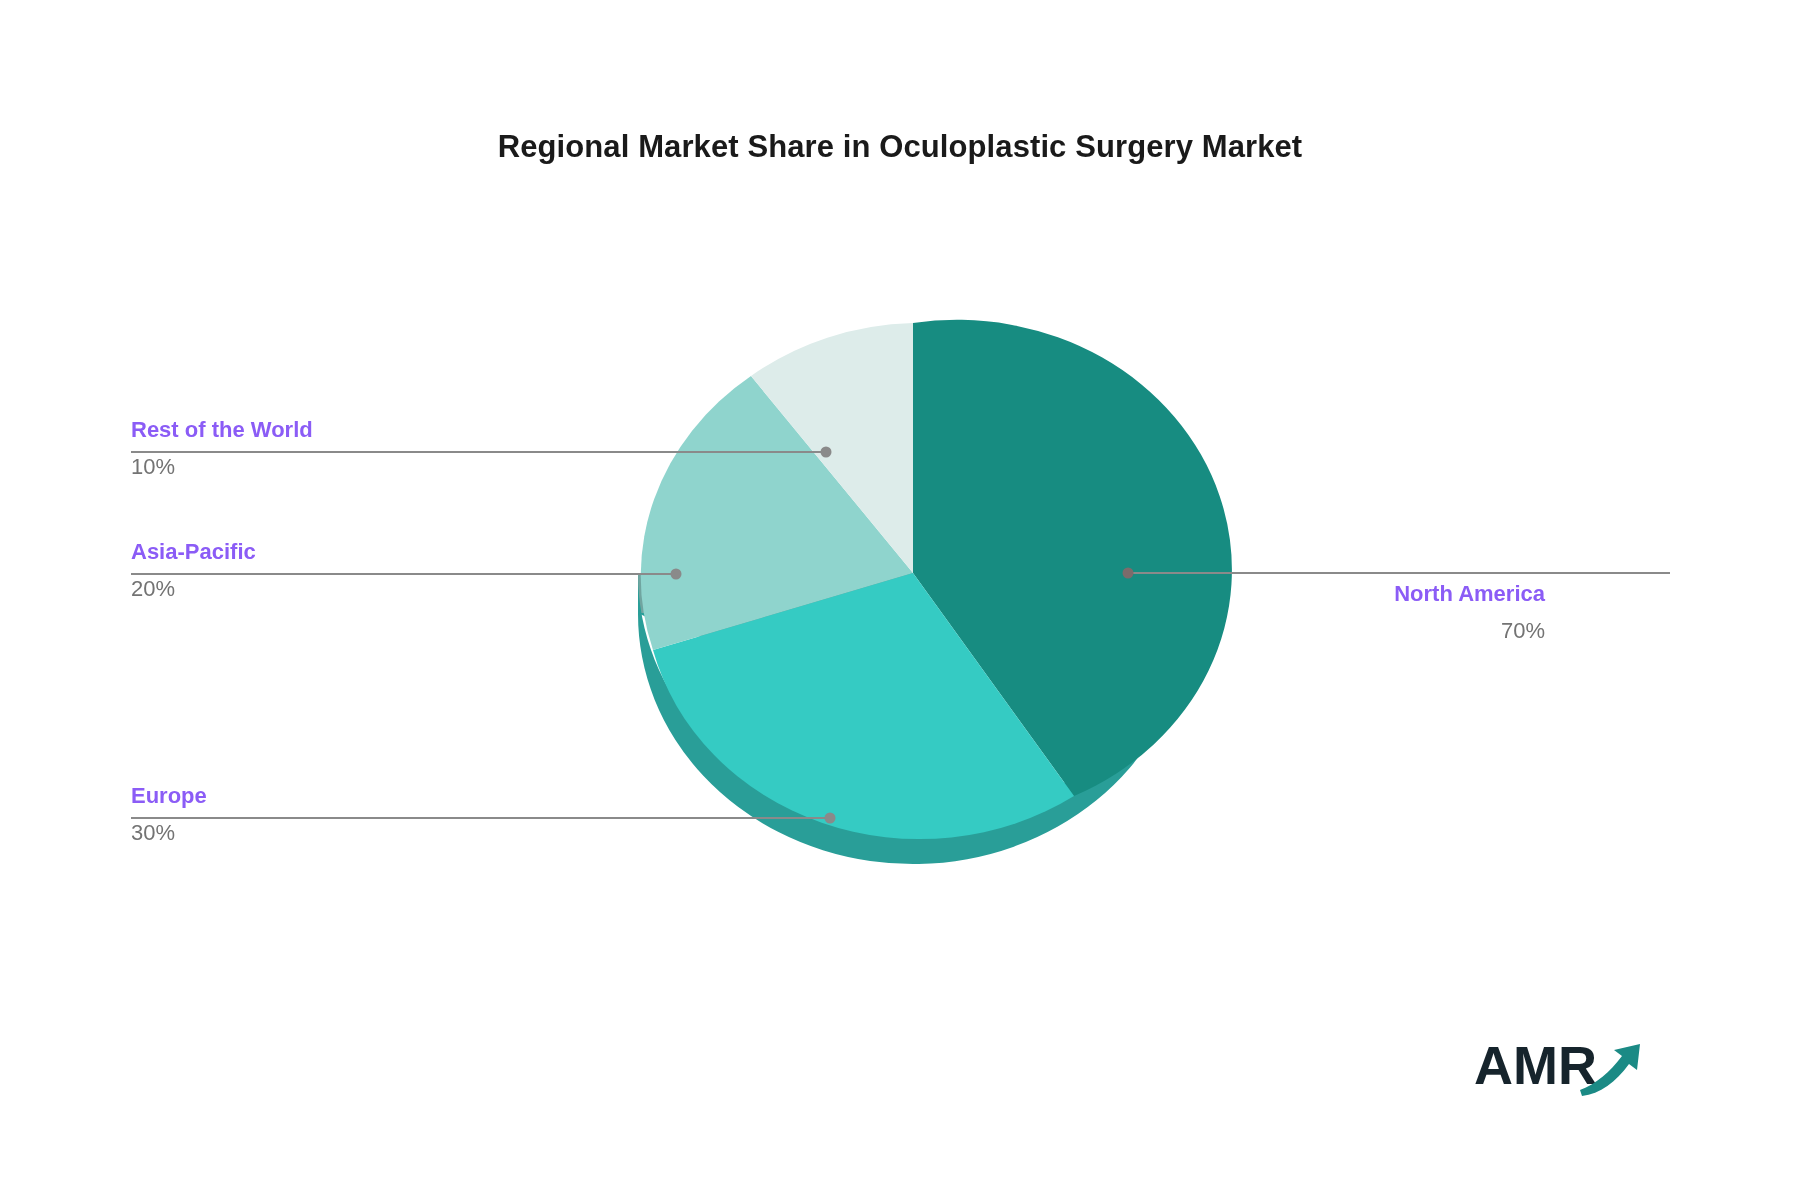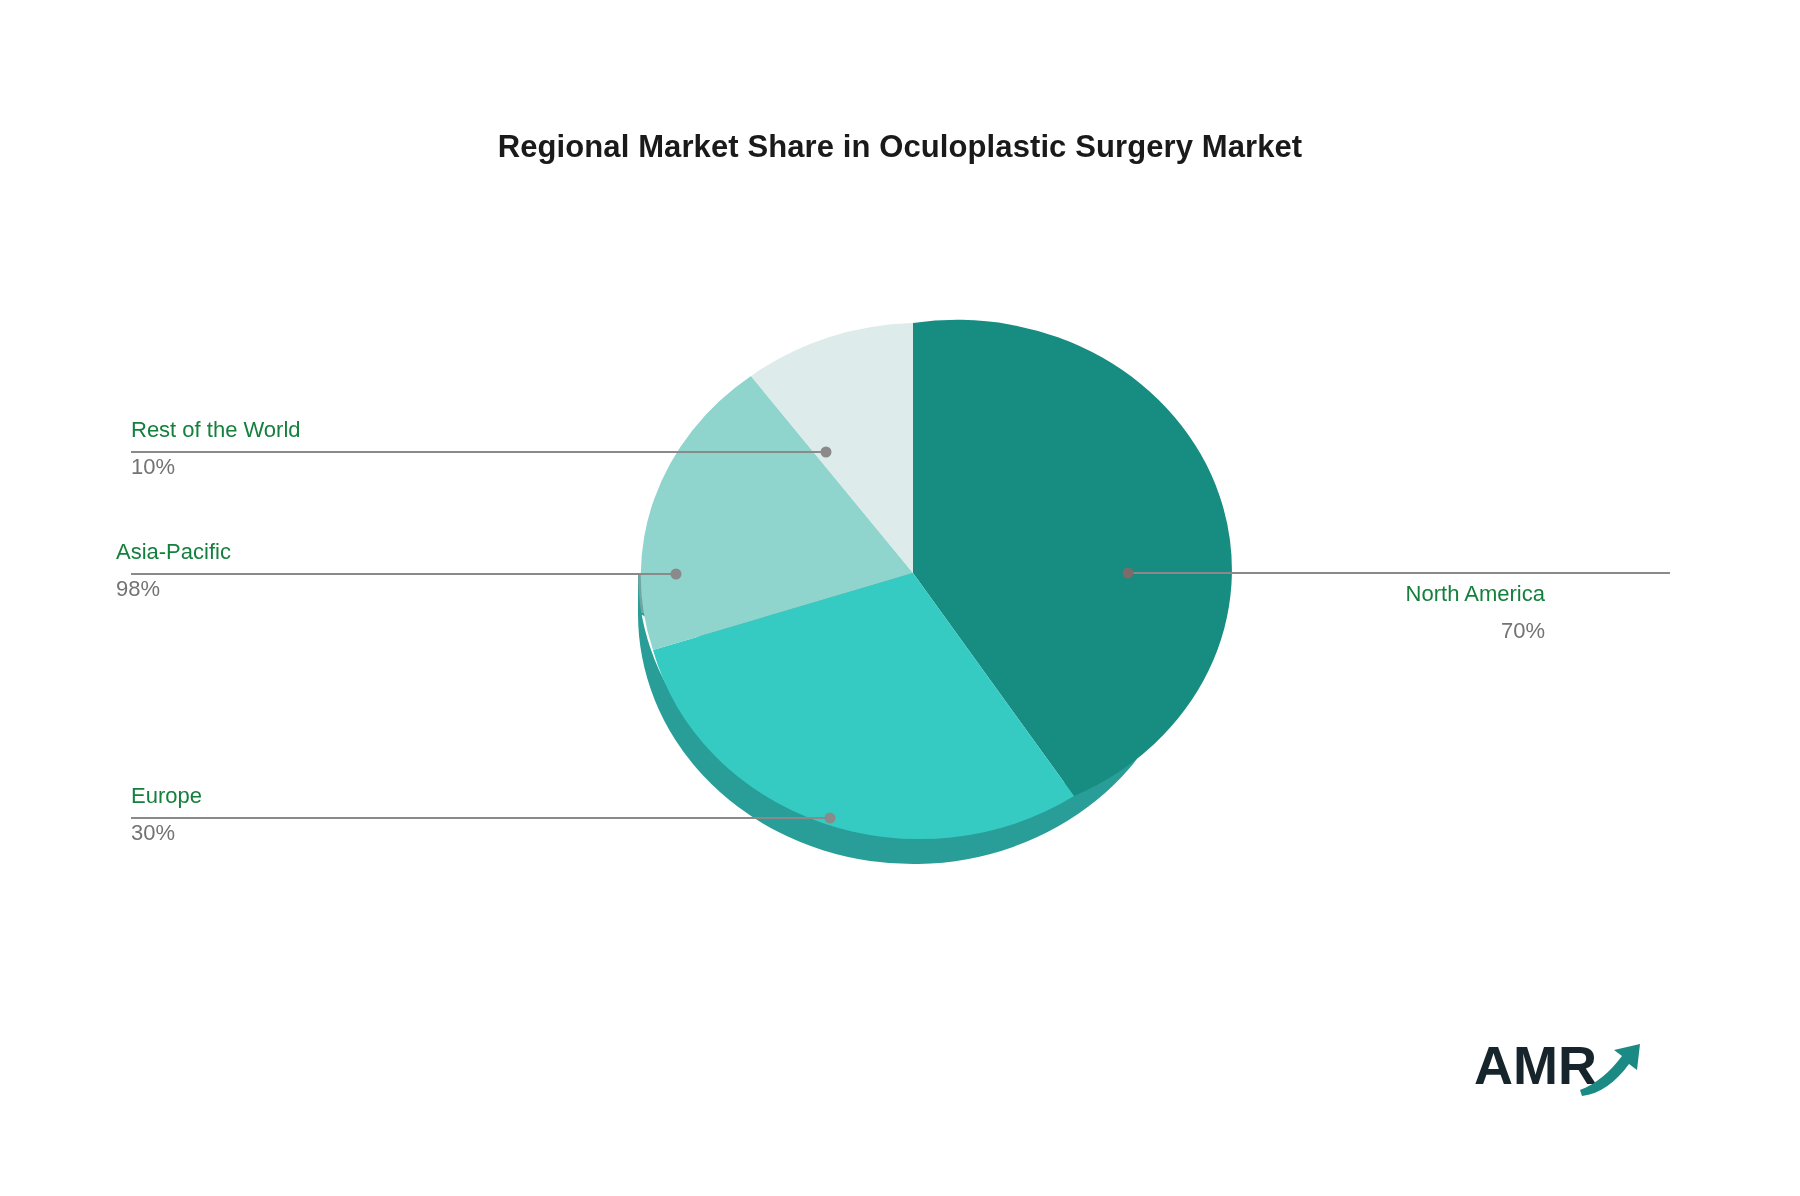--- a/index.html
+++ b/index.html
@@ -55,23 +55,24 @@
     width: 1800px;
     height: 1196px;
   }
 
   
   .callout {
     position: absolute;
   }
   .callout .cl-name {
     font-size: 22px;
-    color: #15803d;
+    color: #8b5cf6;
     line-height: 1.25;
     white-space: nowrap;
+    font-weight: bold;
   }
   .callout .cl-value {
     font-size: 22px;
     color: #737373;
     line-height: 1.25;
     margin-top: 9px;
     white-space: nowrap;
   }
   .callout.left { text-align: left; }
   .callout.right { text-align: right; }
@@ -151,23 +152,23 @@
       <circle cx="830" cy="818" r="5.5" fill="#8a8a8a"></circle>
       <circle cx="1128" cy="573" r="5.5" fill="#7c6b6b"></circle>
     </g>
   </svg>
 
   <div class="callout left" style="left:131px; top:416px;">
     <div class="cl-name">Rest of the World</div>
     <div class="cl-value">10%</div>
   </div>
 
-  <div class="callout left" style="left:116px; top:538px;">
+  <div class="callout left" style="left:131px; top:538px;">
     <div class="cl-name">Asia-Pacific</div>
-    <div class="cl-value">98%</div>
+    <div class="cl-value">20%</div>
   </div>
 
   <div class="callout left" style="left:131px; top:782px;">
     <div class="cl-name">Europe</div>
     <div class="cl-value">30%</div>
   </div>
 
   <div class="callout right" style="right:113px; top:537px;margin-top:43px;">
     <div class="cl-name">North America</div>
     <div class="cl-value">70%</div>

